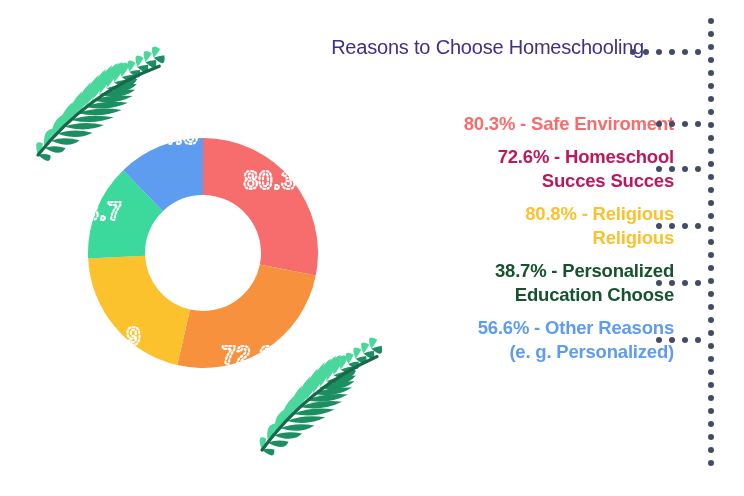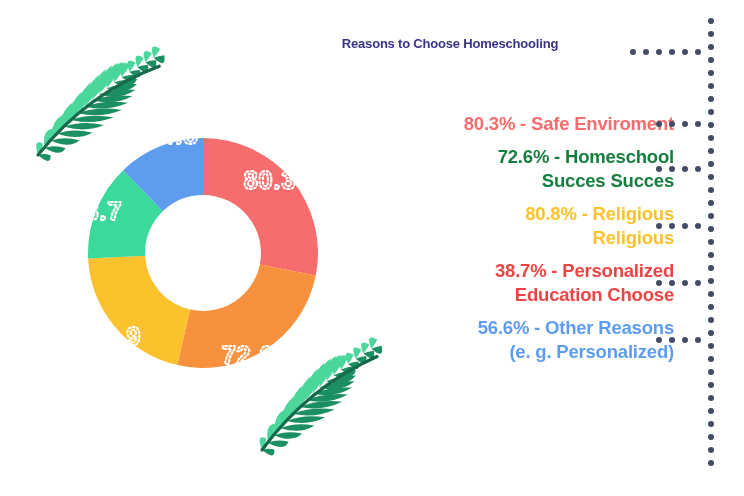--- a/index.html
+++ b/index.html
@@ -11,23 +11,23 @@
     position:relative;
   }
   #stage{position:absolute;inset:0;width:744px;height:496px;}
   .layer{position:absolute;top:0;left:0;width:744px;height:496px;}
 
   
   #chart-title{
     position:absolute;
     left:256px;top:36px;
     width:388px;
-    text-align:center;
-    font-size:13px;
-    font-weight:bold;
+    text-align:right;
+    font-size:20px;
+    font-weight:normal;
     letter-spacing:-0.2px;
     color:#3b3289;
     white-space:nowrap;
   }
 
   
   #legend{
     position:absolute;
     left:330px;top:112px;
     width:344px;
@@ -183,23 +183,23 @@
         <svg width="86" height="36" viewBox="0 0 86 36" style="overflow: visible; display: block; transform: translate(-43px, -18px); position: absolute;">
           <text x="43" y="25" text-anchor="middle" font-family="&quot;Liberation Sans&quot;, sans-serif" font-size="25" font-weight="bold" letter-spacing="1" fill="none" stroke="#ffffff" stroke-width="2.2" stroke-dasharray="1.6 2.6" stroke-linecap="round">34.8</text>
         </svg>
       </div>
     </div>
 
   <div id="chart-title">Reasons to Choose Homeschooling</div>
 
   <div id="legend">
       <div class="legend-item" style="color: rgb(247, 108, 108);"><span>80.3% - Safe Enviroment</span></div>
-      <div class="legend-item" style="color: #15803d;"><span>72.6% - Homeschool</span><span class="l2">Succes Succes</span></div>
+      <div class="legend-item" style="color: #be185d;"><span>72.6% - Homeschool</span><span class="l2">Succes Succes</span></div>
       <div class="legend-item" style="color: rgb(252, 194, 45);"><span>80.8% - Religious</span><span class="l2">Religious</span></div>
-      <div class="legend-item" style="color: #ef4444;"><span>38.7% - Personalized</span><span class="l2">Education Choose</span></div>
+      <div class="legend-item" style="color: #14532d;"><span>38.7% - Personalized</span><span class="l2">Education Choose</span></div>
       <div class="legend-item" style="color: rgb(94, 156, 240);"><span>56.6% - Other Reasons</span><span class="l2">(e. g. Personalized)</span></div>
     </div>
 
   <div id="rail">
       <div class="rail-dot" style="left: 0px; top: 0px; background: rgb(67, 76, 102);"></div>
       <div class="rail-dot" style="left: 0px; top: 13px; background: rgb(67, 76, 102);"></div>
       <div class="rail-dot" style="left: 0px; top: 26px; background: rgb(67, 76, 102);"></div>
       <div class="rail-dot" style="left: 0px; top: 39px; background: rgb(67, 76, 102);"></div>
       <div class="rail-dot" style="left: 0px; top: 52px; background: rgb(67, 76, 102);"></div>
       <div class="rail-dot" style="left: 0px; top: 65px; background: rgb(67, 76, 102);"></div>

